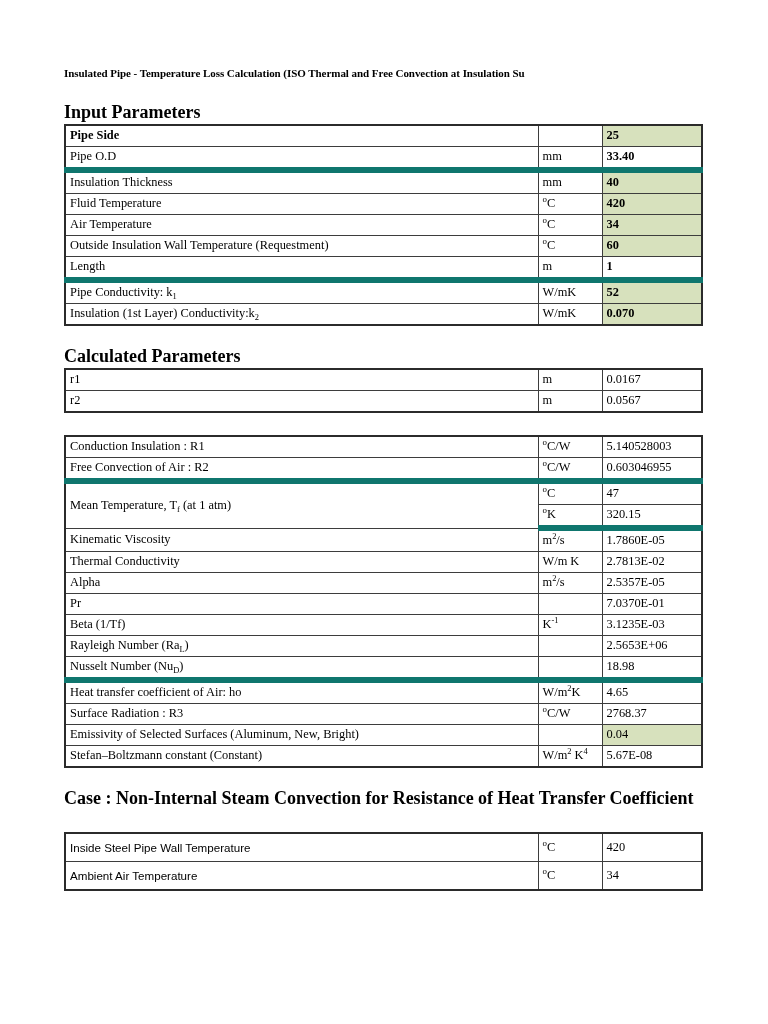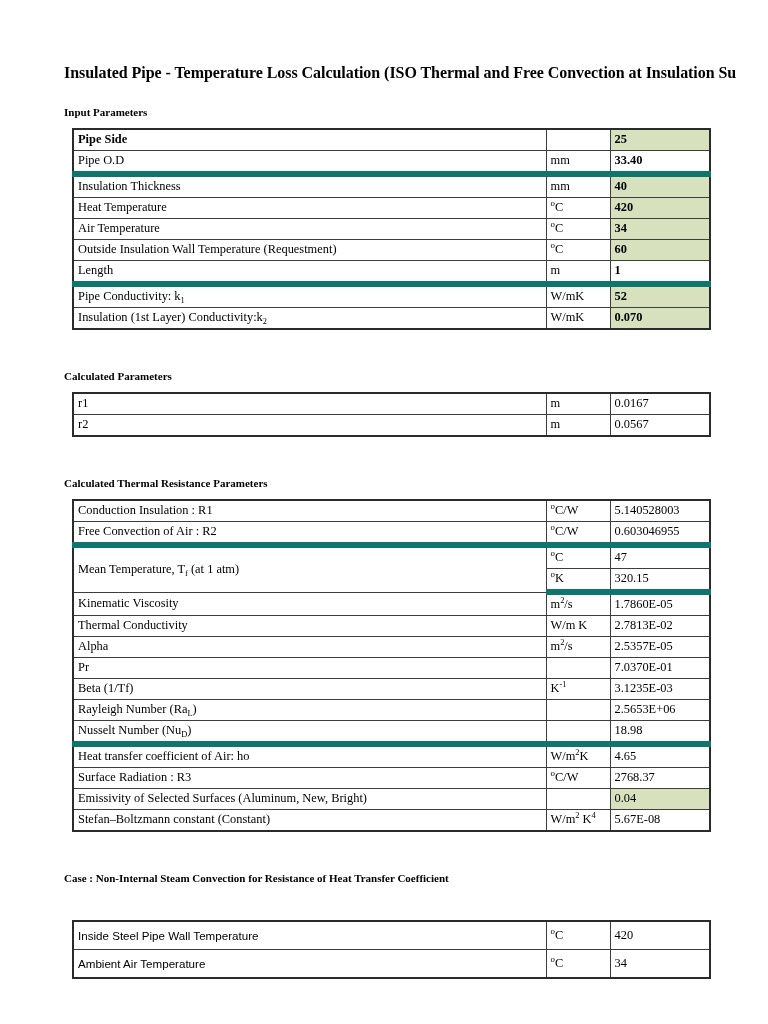--- a/index.html
+++ b/index.html
@@ -18,44 +18,44 @@
     position: relative;
     width: 768px;
     height: 1024px;
     box-sizing: border-box;
     padding: 64px 0 0 64px;
     overflow: hidden;
   }
   .doc-title {
     font-family: "Liberation Serif", serif;
     font-weight: bold;
-    font-size: 16px;
+    font-size: 11px;
     line-height: 18px;
     white-space: nowrap;
     margin: 0 0 22px 0;
     letter-spacing: -0.05px;
   }
   .section-head {
     font-family: "Liberation Serif", serif;
     font-weight: bold;
-    font-size: 11px;
+    font-size: 18px;
     line-height: 16px;
-    margin: 8px 0 4px 0;
+    margin: 0 0 4px 0;
     white-space: nowrap;
   }
   .gap-after-table { height: 22px; }
   .gap-case { height: 22px; }
 
   table.grid {
     border-collapse: collapse;
     table-layout: fixed;
     width: 637px;
     font-family: "Liberation Serif", serif;
     font-size: 12.4px;
-    margin: 8px;
+    margin: 0;
   }
   table.grid td {
     border: 1px solid #3d3d3d;
     padding: 2px 4px 3px 4px;
     vertical-align: middle;
     overflow: hidden;
     white-space: nowrap;
     background: #ffffff;
   }
   
@@ -120,21 +120,21 @@
         <td class="label">Pipe O.D</td>
         <td class="unit">mm</td>
         <td class="value b">33.40</td>
       </tr>
       <tr>
         <td class="label">Insulation Thickness</td>
         <td class="unit">mm</td>
         <td class="value b hl">40</td>
       </tr>
       <tr>
-        <td class="label">Heat Temperature</td>
+        <td class="label">Fluid Temperature</td>
         <td class="unit"><span class="deg">o</span>C</td>
         <td class="value b hl">420</td>
       </tr>
       <tr>
         <td class="label">Air Temperature</td>
         <td class="unit"><span class="deg">o</span>C</td>
         <td class="value b hl">34</td>
       </tr>
       <tr>
         <td class="label">Outside Insulation Wall Temperature (Requestment)</td>
@@ -178,21 +178,20 @@
       <tr>
         <td class="label">r2</td>
         <td class="unit">m</td>
         <td class="value">0.0567</td>
       </tr>
     </tbody>
   </table>
 
   <div class="gap-after-table"></div>
 
-  <div class="section-head">Calculated Thermal Resistance Parameters</div>
 
   <table class="grid outer-thick">
     <colgroup>
         <col class="c-label">
         <col class="c-unit">
         <col class="c-value">
       </colgroup>
     <tbody>
       <tr>
         <td class="label">Conduction Insulation  : R1</td>

